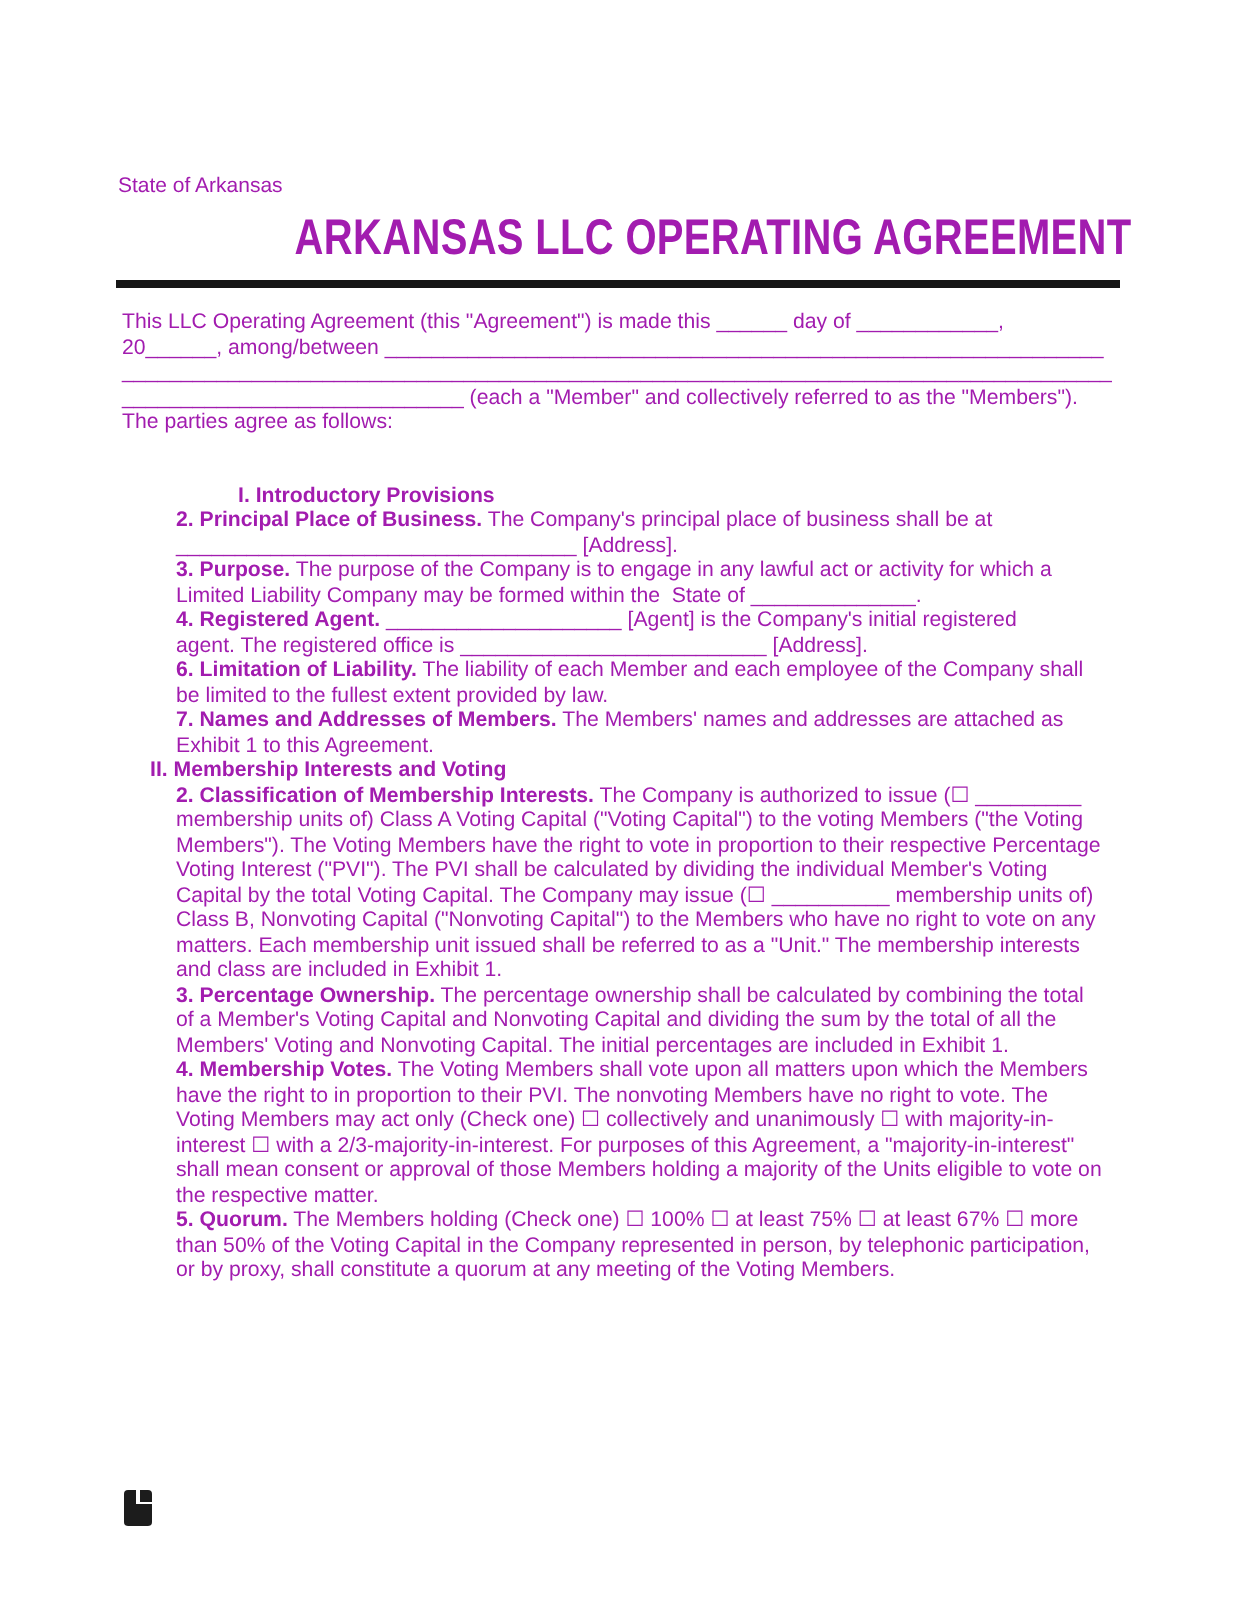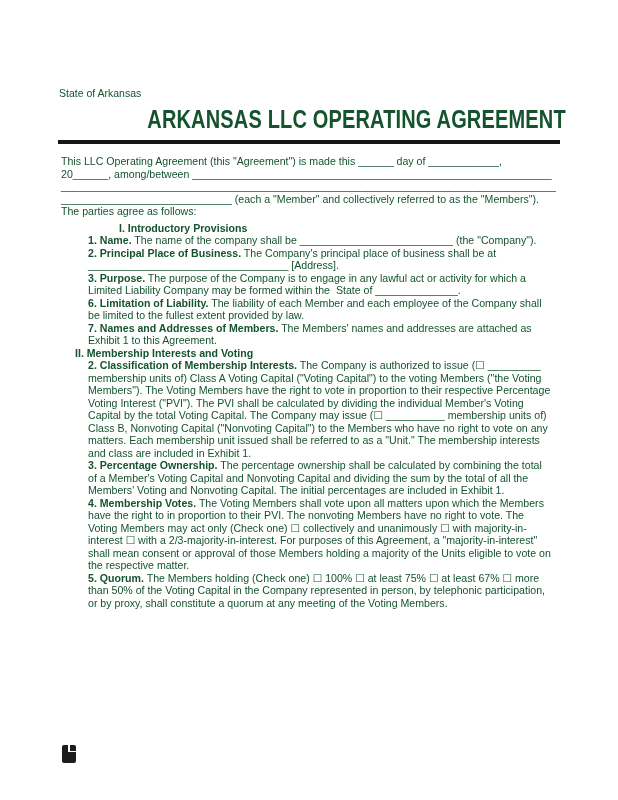--- a/index.html
+++ b/index.html
@@ -1,21 +1,21 @@
 <!DOCTYPE html>
 <html><head>
 <meta charset="utf-8">
 <style>
   html,body{margin:0;padding:0;background:#ffffff;}
   .page{
     position:relative;
     width:618px;height:800px;
     background:#ffffff;
     font-family:"Liberation Sans","DejaVu Sans",sans-serif;
-    color:#14532d;
+    color:#a21caf;
     overflow:hidden;
   }
   .state-label{
     position:absolute;left:59px;top:87px;
     font-size:10.5px;line-height:12px;
   }
   .doc-title{
     position:absolute;left:0;right:0;top:104px;
     text-align:right;font-weight:700;font-size:25px;line-height:30px;
     letter-spacing:0.2px;white-space:nowrap;
@@ -24,21 +24,21 @@
   .title-rule{
     position:absolute;left:58px;top:140px;width:502px;height:3.5px;
     background:#161616;
   }
   .content{
     position:absolute;left:0;top:155px;width:618px;
     font-size:10.6px;line-height:12.5px;
   }
   .intro{margin:0 0 0 61px;white-space:pre;}
   .sec-heading{margin-left:75px;font-weight:700;white-space:pre;}
-  .sec-heading.first{margin-top:4px;padding-left:44px;}
+  .sec-heading.first{margin-top:24px;padding-left:44px;}
   .sec-items{margin-left:88px;}
   .item{white-space:pre;}
   .item b{font-weight:700;}
   .logo{
     position:absolute;left:62px;top:745px;width:14px;height:18px;
     background:#1c1c1c;border-radius:2px;
   }
   .logo .cut{position:absolute;left:42%;top:0;right:0;height:40%;background:#ffffff;}
   .logo .chip{position:absolute;right:0;top:0;width:44%;height:36%;background:#1c1c1c;border-radius:0 2px 0 0;}
 </style>
@@ -59,25 +59,26 @@
 
     <div class="intro">This LLC Operating Agreement (this "Agreement") is made this ______ day of ____________,
 20______, among/between _____________________________________________________________
 ____________________________________________________________________________________
 _____________________________ (each a "Member" and collectively referred to as the "Members").
 The parties agree as follows:</div>
 
     <div>
       <div class="sec-heading first">I. Introductory Provisions</div>
       <div class="sec-items">
-          <div class="item"><b>1. Name.</b><span> The name of the company shall be __________________________ (the "Company").</span></div>
           <div class="item"><b>2. Principal Place of Business.</b><span> The Company's principal place of business shall be at
 __________________________________ [Address].</span></div>
           <div class="item"><b>3. Purpose.</b><span> The purpose of the Company is to engage in any lawful act or activity for which a
 Limited Liability Company may be formed within the  State of ______________.</span></div>
+          <div class="item"><b>4. Registered Agent.</b><span> ____________________ [Agent] is the Company's initial registered
+agent. The registered office is __________________________ [Address].</span></div>
           <div class="item"><b>6. Limitation of Liability.</b><span> The liability of each Member and each employee of the Company shall
 be limited to the fullest extent provided by law.</span></div>
           <div class="item"><b>7. Names and Addresses of Members.</b><span> The Members' names and addresses are attached as
 Exhibit 1 to this Agreement.</span></div>
         </div>
     </div>
 
     <div>
       <div class="sec-heading">II. Membership Interests and Voting</div>
       <div class="sec-items">

